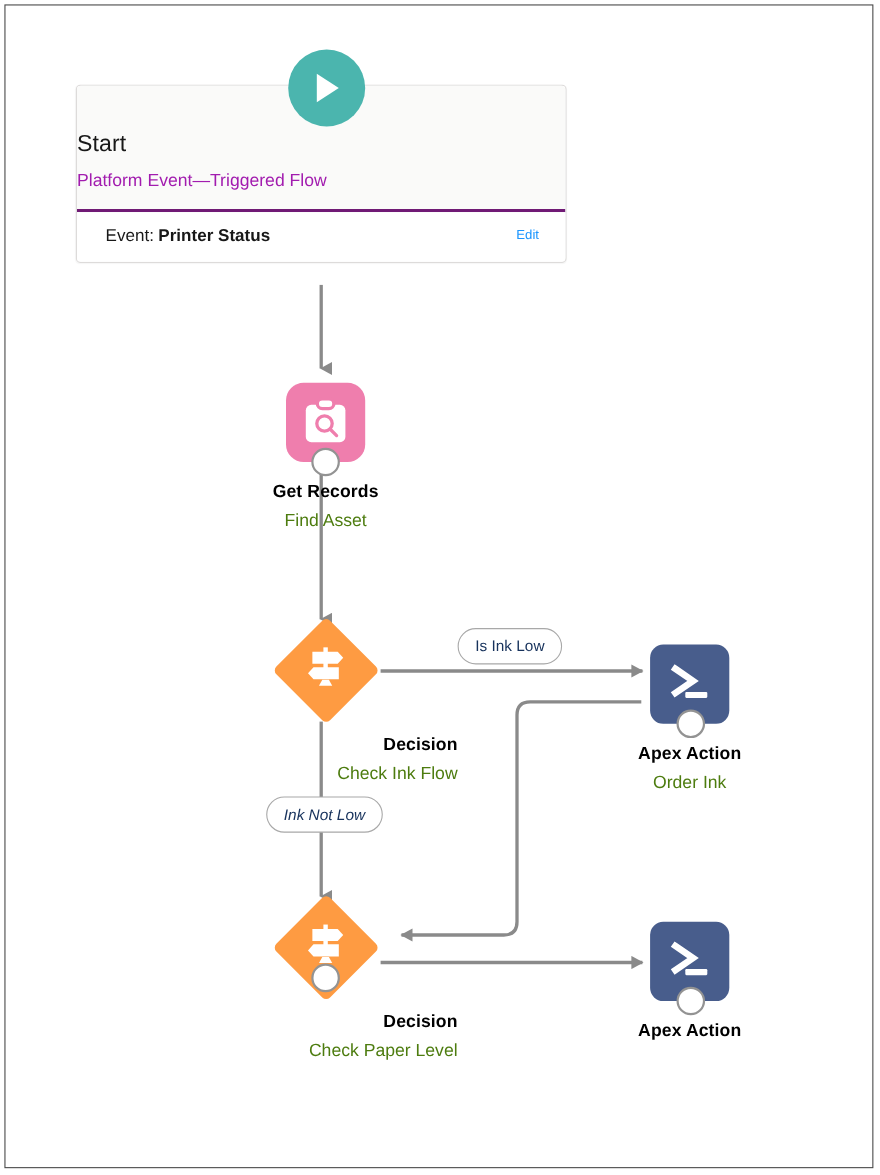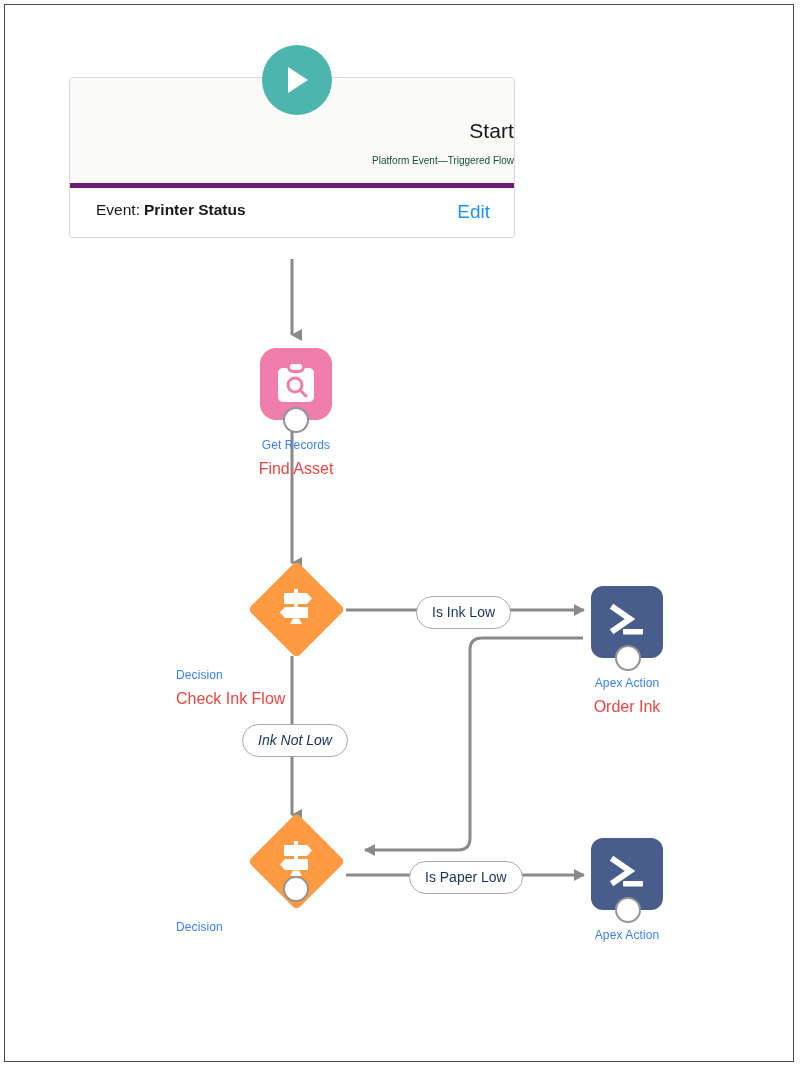--- a/index.html
+++ b/index.html
@@ -60,53 +60,53 @@
   .start-card {
     box-sizing: border-box;
     width: 446px;
     border: 1px solid #dddbda;
     border-radius: 4px;
     background: #ffffff;
     box-shadow: 0 1px 1px rgba(0,0,0,0.04);
   }
   .start-card-top {
     background: #fafaf9;
-    border-bottom: 5px solid #701a75;
+    border-bottom: 3px solid #701a75;
     border-radius: 4px 4px 0 0;
     padding: 40px 0 16px 0;
-    text-align: right;
+    text-align: left;
   }
   .start-title {
     font-size: 21px;
     color: #181818;
     line-height: 1.25;
     letter-spacing: 0.1px;
   }
   .start-subtitle {
-    font-size: 10px;
-    color: #14532d;
+    font-size: 16px;
+    color: #a21caf;
     margin-top: 11px;
     line-height: 1.2;
   }
   .start-card-bottom {
     display: flex;
     align-items: flex-start;
     justify-content: space-between;
     padding: 13px 24px 14px 26px;
     background: #ffffff;
     border-radius: 0 0 4px 4px;
   }
   .start-event-text {
     font-size: 15.5px;
     color: #181818;
   }
   .start-event-label { font-weight: 400; }
   .start-event-value { font-weight: 700; margin-left: 4px; }
   .start-edit-link {
-    font-size: 19px;
+    font-size: 12px;
     color: #1b96ff;
     cursor: pointer;
     text-decoration: none;
   }
 
   
   #start-play-badge {
     position: absolute;
     left: 257px;
     top: 40px;
@@ -145,37 +145,37 @@
     border: 2.5px solid #939393;
     box-sizing: border-box;
     left: 50%;
     bottom: -13px;
     transform: translateX(-50%);
     z-index: 5;
   }
   .add-circle.apex-offset { left: 50%; margin-left: 1px; }
 
   .node-title {
-    font-size: 12px;
-    font-weight: 400;
-    color: #3b82f6;
+    font-size: 16px;
+    font-weight: 700;
+    color: #000000;
     margin-top: 18px;
     line-height: 1.2;
     letter-spacing: 0.1px;
   }
   .node-subtitle {
     font-size: 16px;
     font-weight: 400;
-    color: #ef4444;
+    color: #4d7c0f;
     margin-top: 7px;
     line-height: 1.2;
   }
 
   
-  .decision-node { text-align: left; width: 240px; }
+  .decision-node { text-align: right; width: 240px; }
   .diamond-wrap {
     position: relative;
     width: 98px;
     height: 98px;
     margin: 0 auto;
   }
   .diamond {
     position: absolute;
     left: 50%;
     top: 50%;
@@ -212,21 +212,21 @@
     text-align: center;
   }
 
   
   #node-get-records { left: 191px; top: 343px; }
   #node-decision-ink { left: 171px; top: 555px; }
   #node-apex-ink { left: 522px; top: 581px; }
   #node-decision-paper { left: 171px; top: 807px; }
   #node-apex-paper { left: 522px; top: 833px; }
 
-  #label-is-ink-low { left: 411px; top: 591px; }
+  #label-is-ink-low { left: 411px; top: 566px; }
   #label-ink-not-low { left: 237px; top: 719px; font-style: italic; }
   #label-is-paper-low { left: 404px; top: 856px; }
 </style>
 </head>
 <body>
 
 <div id="canvas-frame">
   <div id="flow-canvas">
 
     <svg id="connector-layer" viewBox="0 0 789 1057" preserveAspectRatio="none">
@@ -325,33 +325,33 @@
           <svg width="44" height="42" viewBox="0 0 44 42" aria-hidden="true">
             <rect x="20" y="3" width="4" height="28" fill="#ffffff"></rect>
             <path d="M10 7 L33 7 L38 12.5 L33 18 L10 18 Z" fill="#ffffff"></path>
             <path d="M34 21 L11 21 L6 26.5 L11 32 L34 32 Z" fill="#ffffff"></path>
             <path d="M16 38 L28 38 L25 32.5 L19 32.5 Z" fill="#ffffff"></path>
           </svg>
         </span>
         <span class="add-circle" style="bottom:8px;"></span>
       </div>
       <div class="node-title">Decision</div>
+      <div class="node-subtitle">Check Paper Level</div>
     </div>
 
     <div class="node icon-node" id="node-apex-paper">
       <div class="icon-shell apex">
         <svg width="42" height="40" viewBox="0 0 42 40" aria-hidden="true">
           <path d="M8 6 L24 17 L8 28" fill="none" stroke="#ffffff" stroke-width="6" stroke-linecap="square" stroke-linejoin="miter"></path>
           <rect x="17" y="27" width="20" height="5.5" rx="1" fill="#ffffff"></rect>
         </svg>
         <span class="add-circle apex-offset"></span>
       </div>
       <div class="node-title">Apex Action</div>
     </div>
 
     <div class="conn-label" id="label-is-ink-low">Is Ink Low</div>
 
     <div class="conn-label" id="label-ink-not-low">Ink Not Low</div>
 
-    <div class="conn-label" id="label-is-paper-low">Is Paper Low</div>
 
   </div>
 </div>
 
 </body></html>

